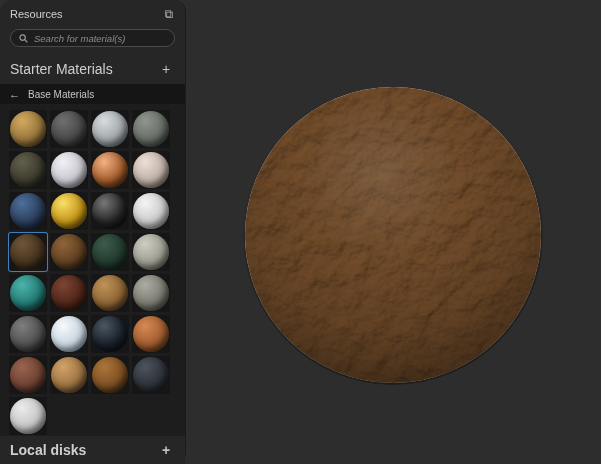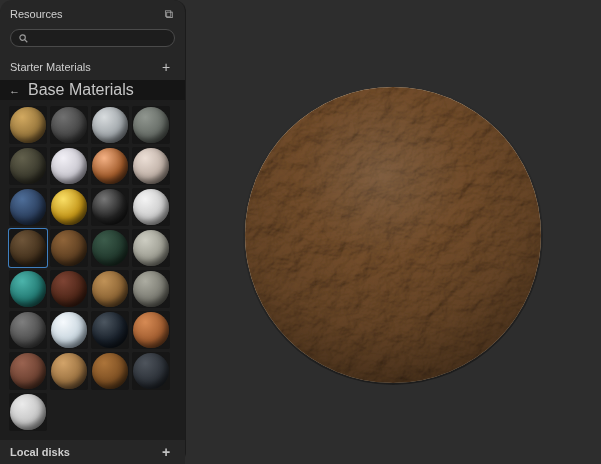--- a/index.html
+++ b/index.html
@@ -13,27 +13,27 @@
   .sidebar-title { font-size:11px; color:#cfcfcf; }
   .undock-icon { color:#b5b5b5; font-size:12px; line-height:1; cursor:pointer; }
 
   .search-row { padding:4px 10px 8px 10px; }
   .search-box { display:flex; align-items:center; gap:6px; height:18px; background:#1d1d1d; border:1px solid #4a4a4a; border-radius:9px; padding:0 8px; }
   .search-box svg { flex:none; }
   .search-box input { flex:1; min-width:0; background:transparent; border:none; outline:none; color:#bdbdbd; font-size:9.5px; font-style:italic; font-family:inherit; }
   .search-box input::placeholder { color:#8b8b8b; opacity:1; }
 
   .section-row { display:flex; justify-content:space-between; align-items:center; padding:6px 12px 6px 10px; }
-  .section-label { font-size:11px; color:#cfcfcf; }
+  .section-label { font-size:14px; color:#cfcfcf; }
   .plus-btn { color:#c2c2c2; font-size:14px; line-height:12px; width:14px; text-align:center; cursor:pointer; }
 
   .panel { flex:1; background:#1d1d1d; display:flex; flex-direction:column; overflow:hidden; margin-top:1px; }
   .breadcrumb { display:flex; align-items:center; gap:8px; height:20px; min-height:20px; background:#151515; padding:0 9px; cursor:pointer; }
   .back-arrow-icon { color:#c6c6c6; font-size:11px; line-height:1; }
-  .breadcrumb-label { font-size:16px; color:#c6c6c6; }
+  .breadcrumb-label { font-size:10px; color:#c6c6c6; }
 
   .grid { display:grid; grid-template-columns:repeat(4,38px); gap:3px; padding:6px 5px 5px 9px; align-content:start; }
   .thumb { width:38px; height:38px; background:#161616; border-radius:2px; position:relative; cursor:pointer; }
   .thumb .sphere { position:absolute; inset:1px; border-radius:50%; box-shadow:inset -3px -4px 6px rgba(0,0,0,0.45); }
   .thumb.selected { box-shadow:0 0 0 1px var(--sel-color,#3f7fbf); }
 
   .local-row { background:#262626;font-weight:bold; }
 
   
   .viewport { flex:1; position:relative; background:#2d2d2d; overflow:hidden; }
@@ -55,20 +55,21 @@
       <span class="sidebar-title">Resources</span>
       <span class="undock-icon">⧉</span>
     </div>
 
     <div class="search-row">
       <div class="search-box">
         <svg width="9" height="9" viewBox="0 0 10 10">
           <circle cx="4" cy="4" r="3" fill="none" stroke="#9a9a9a" stroke-width="1.3"></circle>
           <line x1="6.3" y1="6.3" x2="9.2" y2="9.2" stroke="#9a9a9a" stroke-width="1.3"></line>
         </svg>
+        <input type="text" placeholder="Search for material(s)" style="">
       </div>
     </div>
 
     <div class="section-row">
       <span class="section-label">Starter Materials</span>
       <span class="plus-btn">+</span>
     </div>
 
     <div class="panel">
       <div class="breadcrumb">

